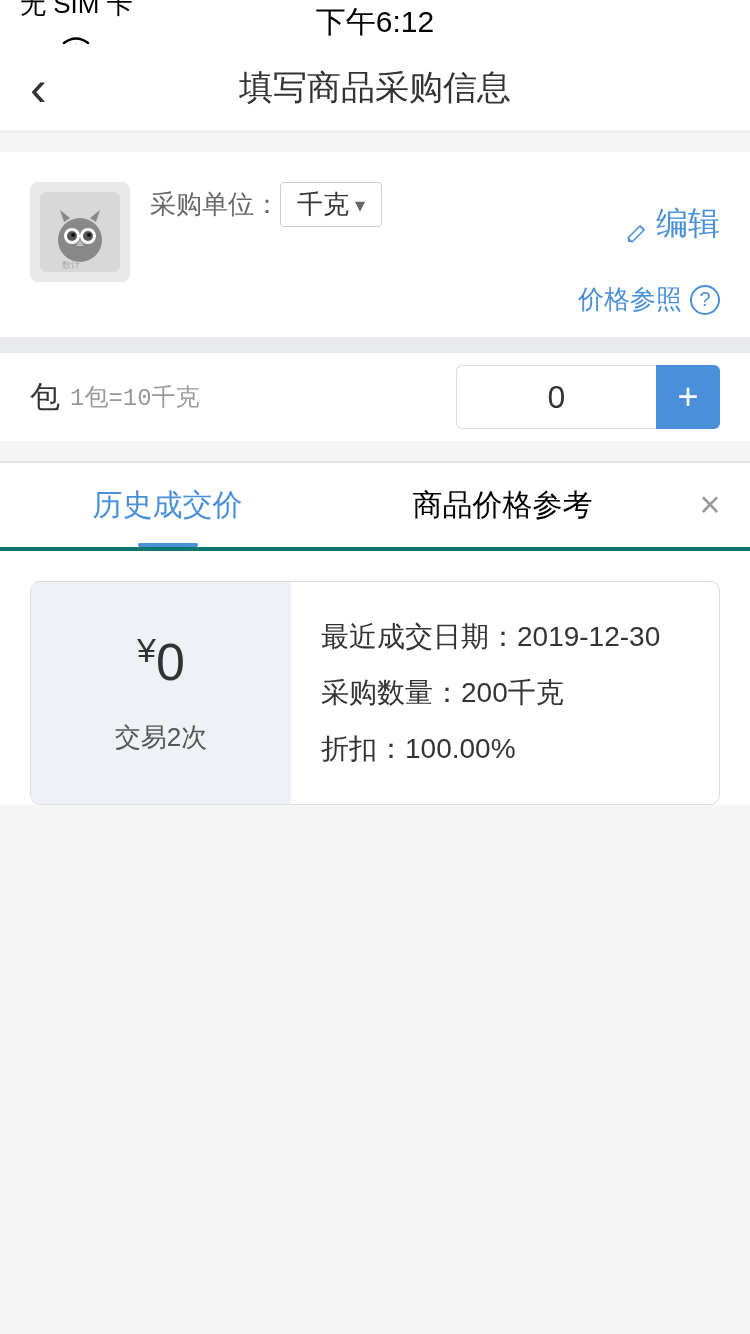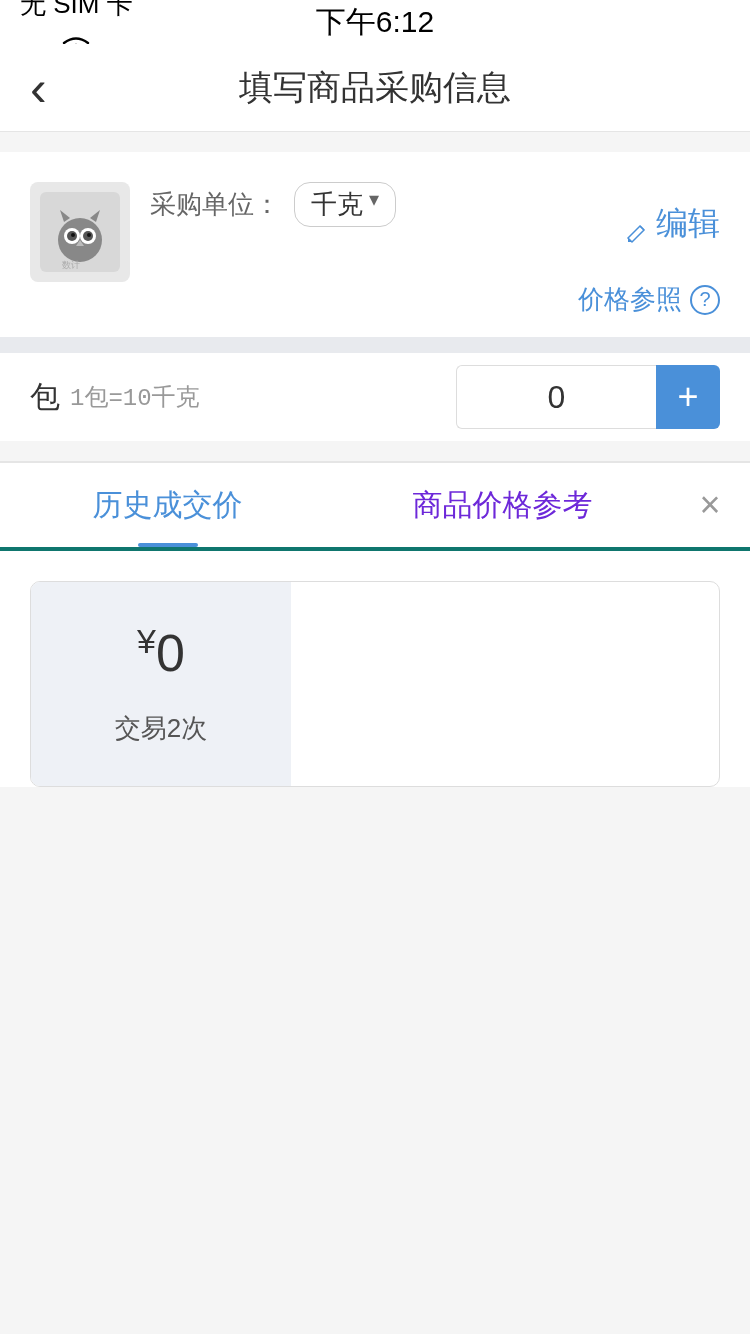--- a/index.html
+++ b/index.html
@@ -126,32 +126,33 @@
       gap: 24px;
     }
     .product-name {
       font-size: 30px;
       color: #333;
       font-weight: 400;
     }
     .product-unit-row {
       display: flex;
       align-items: center;
-      gap: 14px;
+      gap: 0;
       font-size: 26px;
       color: #666;
     }
     .unit-selector {
       border: 1px solid #ccc;
-      border-radius: 16px;
+      border-radius: 4px;
       padding: 4px 16px;
       font-size: 26px;
       color: #333;
       background: #fff;
       display: inline-flex;
+      align-items: center;
       gap: 6px;
     }
     .unit-arrow {
       font-size: 20px;
       color: #666;
     }
     .product-edit {
       color: #4a90d9;
       font-size: 32px;
       display: flex;
@@ -268,21 +269,21 @@
       justify-content: center;
       height: 100%;
       font-size: 30px;
       position: relative;
       cursor: pointer;
     }
     .tab-item.active {
       color: #4a90d9;
     }
     .tab-item.inactive {
-      color: #6d28d9;
+      color: #000000;
     }
     .tab-underline {
       position: absolute;
       bottom: 0;
       left: 50%;
       transform: translateX(-50%);
       width: 60px;
       height: 4px;
       background: #4a90d9;
       border-radius: 2px;
@@ -460,14 +461,25 @@
     </div>
   </div>
 
   <div class="history-card">
     <div class="history-left">
       <div class="history-price">
         <span class="history-price-symbol">¥</span><span>0</span>
       </div>
       <div class="history-count">交易2次</div>
     </div>
+    <div class="history-right">
+      <div class="history-detail-row">
+        <span class="history-detail-label">最近成交日期：</span><span class="history-detail-value">2019-12-30</span>
+      </div>
+      <div class="history-detail-row">
+        <span class="history-detail-label">采购数量：</span><span class="history-detail-value">200千克</span>
+      </div>
+      <div class="history-detail-row">
+        <span class="history-detail-label">折扣：</span><span class="history-detail-value">100.00%</span>
+      </div>
+    </div>
   </div>
 </div>
 
 </body></html>

